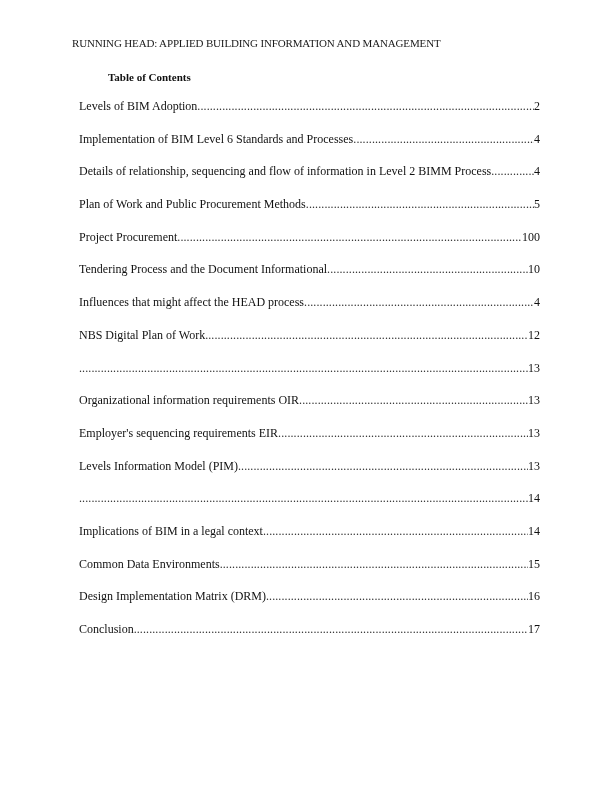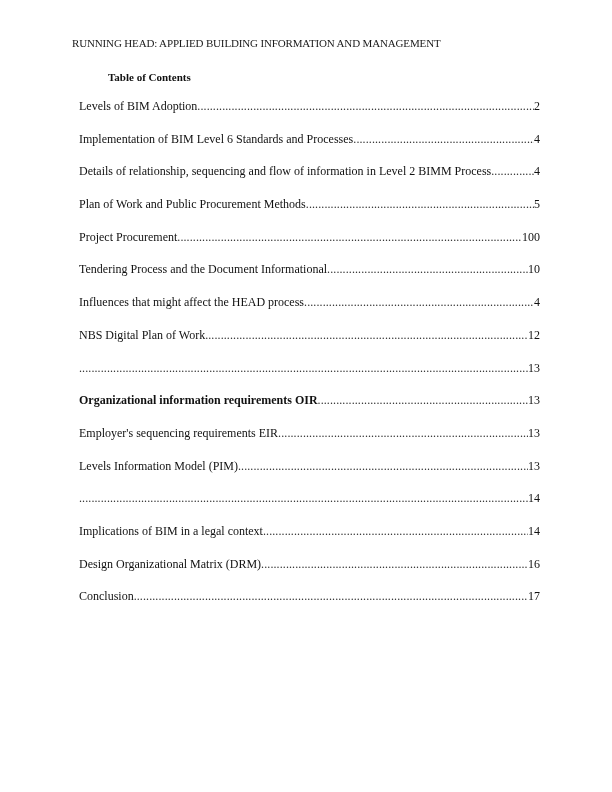--- a/index.html
+++ b/index.html
@@ -47,21 +47,21 @@
       align-items: baseline;
       height: 32.7px;
       font-family: "Liberation Serif", serif;
       font-size: 12px;
       line-height: 16px;
       color: #111;
       cursor: pointer;
       margin-left: 7px;
     }
     .toc-item.bold .toc-label {
-      font-weight: bold;
+      font-weight: normal;
     }
     .toc-label {
       white-space: nowrap;
       flex: 0 0 auto;
     }
     .toc-leader {
       flex: 1 1 auto;
       overflow: hidden;
       white-space: nowrap;
       color: #333;
@@ -147,21 +147,26 @@
   <li class="toc-item">
     <span class="toc-leader"></span>
     <span class="toc-page">14</span>
   </li>
   <li class="toc-item">
     <span class="toc-label">Implications of BIM in a legal context</span>
     <span class="toc-leader"></span>
     <span class="toc-page">14</span>
   </li>
   <li class="toc-item">
-    <span class="toc-label">Design Organizational Matrix (DRM)</span>
+    <span class="toc-label">Common Data Environments</span>
+    <span class="toc-leader"></span>
+    <span class="toc-page">15</span>
+  </li>
+  <li class="toc-item">
+    <span class="toc-label">Design Implementation Matrix (DRM)</span>
     <span class="toc-leader"></span>
     <span class="toc-page">16</span>
   </li>
   <li class="toc-item">
     <span class="toc-label">Conclusion</span>
     <span class="toc-leader"></span>
     <span class="toc-page">17</span>
   </li>
 </ul>
 

